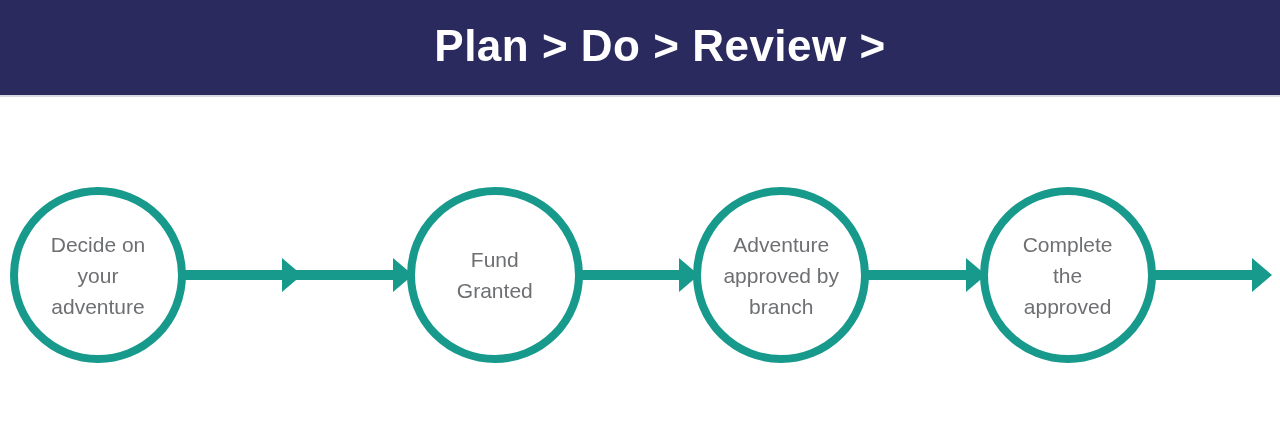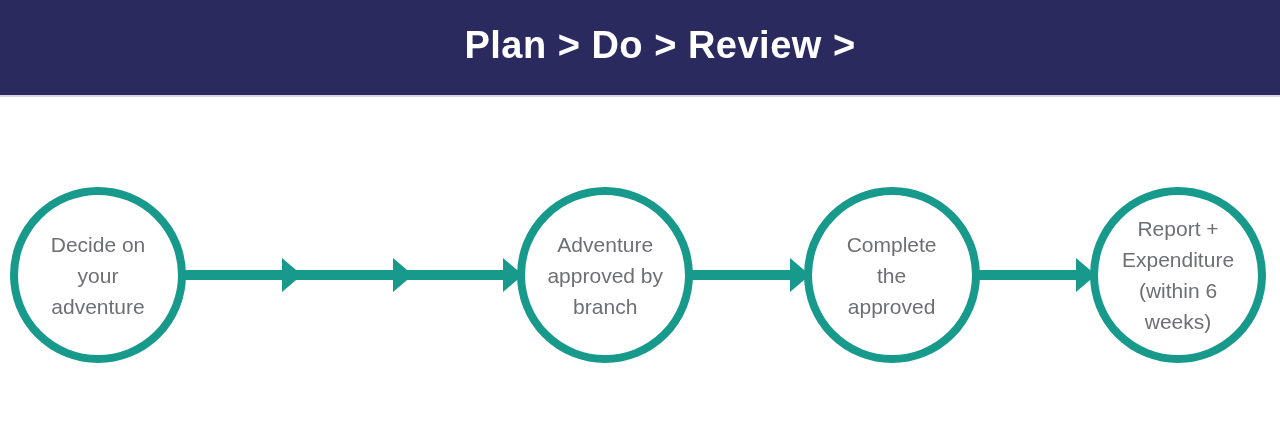--- a/index.html
+++ b/index.html
@@ -22,21 +22,21 @@
     top: 0; left: 0; right: 0;
     height: 95px;
     background: var(--navy, #2b2a5e);
     border-bottom: 2px solid var(--divider, #d9d9e3);
     display: flex;
     align-items: center;
     justify-content: center;
   }
   .banner-title {
     color: var(--white, #ffffff);
-    font-size: 38px;
+    font-size: 44px;
     font-weight: bold;
     letter-spacing: 0.5px;
     padding-bottom: 4px;
     white-space: nowrap;
     margin-left: 40px;
   }
   .flow {
     position: absolute;
     top: 187px;
     left: 10px;
@@ -112,20 +112,24 @@
       <div class="arrow-stem"></div>
       <div class="arrow-head"></div>
     </div>
 
 
     <div class="arrow">
       <div class="arrow-stem"></div>
       <div class="arrow-head"></div>
     </div>
 
+    <div class="circle">
+      <span class="circle-label">Fund
+Granted</span>
+    </div>
 
     <div class="arrow">
       <div class="arrow-stem"></div>
       <div class="arrow-head"></div>
     </div>
 
     <div class="circle">
       <span class="circle-label">Adventure
 approved by
 branch</span>
@@ -140,21 +144,15 @@
       <span class="circle-label">Complete
 the
 approved</span>
     </div>
 
     <div class="arrow">
       <div class="arrow-stem"></div>
       <div class="arrow-head"></div>
     </div>
 
-    <div class="circle">
-      <span class="circle-label">Report +
-Expenditure
-(within 6
-weeks)</span>
-    </div>
 
   </div>
 </div>
 
 </body></html>

